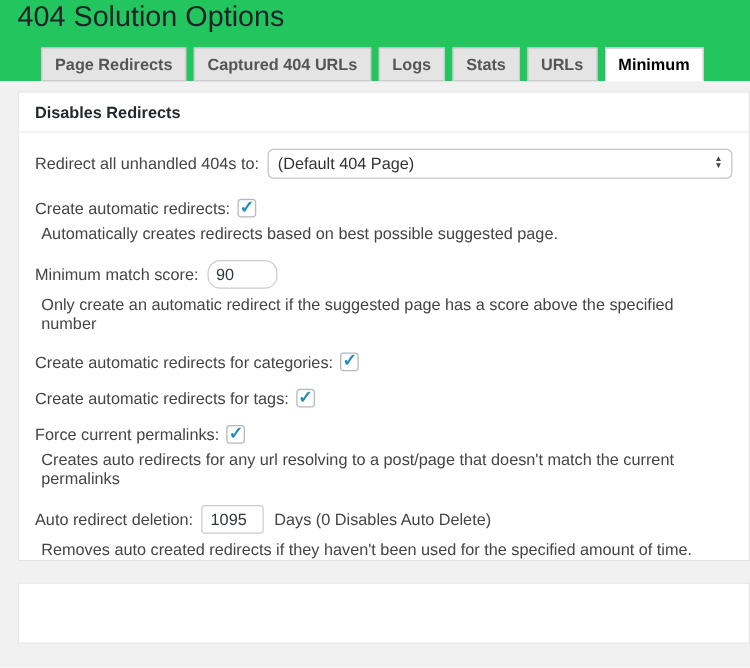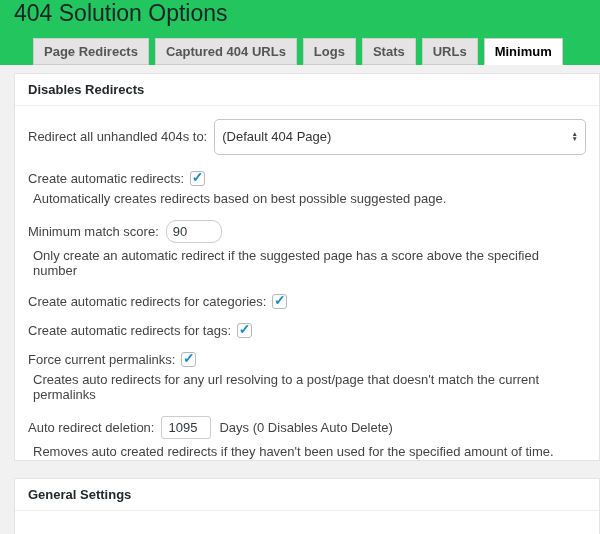--- a/index.html
+++ b/index.html
@@ -32,21 +32,21 @@
   .panel.cutoff { padding-bottom:40px; }
 
   .row { display:flex; align-items:center; margin-top:12px; }
   .row.gap-lg { margin-top:16px; }
   .row.gap-md { margin-top:14px; }
   .desc { margin-top:5px; padding-left:5px; color:#444; }
 
   .label { color:#444; white-space:nowrap; }
 
   .select {
-    display:inline-flex; align-items:center; height:36px;
+    display:inline-flex; align-items:center; height:24px;
     background:#fff; border:1px solid #c5c5ca; border-radius:5px;
     padding:0 7px; color:#333; cursor:pointer;
   }
   .select.wide { flex:1; margin-left:7px; margin-right:0; }
   .arrows { display:inline-flex; flex-direction:column; line-height:4.5px; font-size:6.5px; color:#444; margin-left:8px; }
   .select.wide .arrows { margin-left:auto; }
   .arrows span { height:5px; }
 
   .text-input {
     height:23px; border:1px solid #ccc; border-radius:3px; background:#fff;
@@ -139,21 +139,20 @@
         <span class="label">Auto redirect deletion:</span>
         <input class="text-input w-days" type="text" value="1095" style="">
         <span class="suffix">Days (0 Disables Auto Delete)</span>
       </div>
       <div class="desc">Removes auto created redirects if they haven't been used for the specified amount of time.</div>
 
     </div>
   </div>
 
   <div class="panel cutoff">
-    <div class="panel-header">General Settings</div>
     <div class="panel-body">
 
       
 
       
 
       
 
     </div>
   </div>

